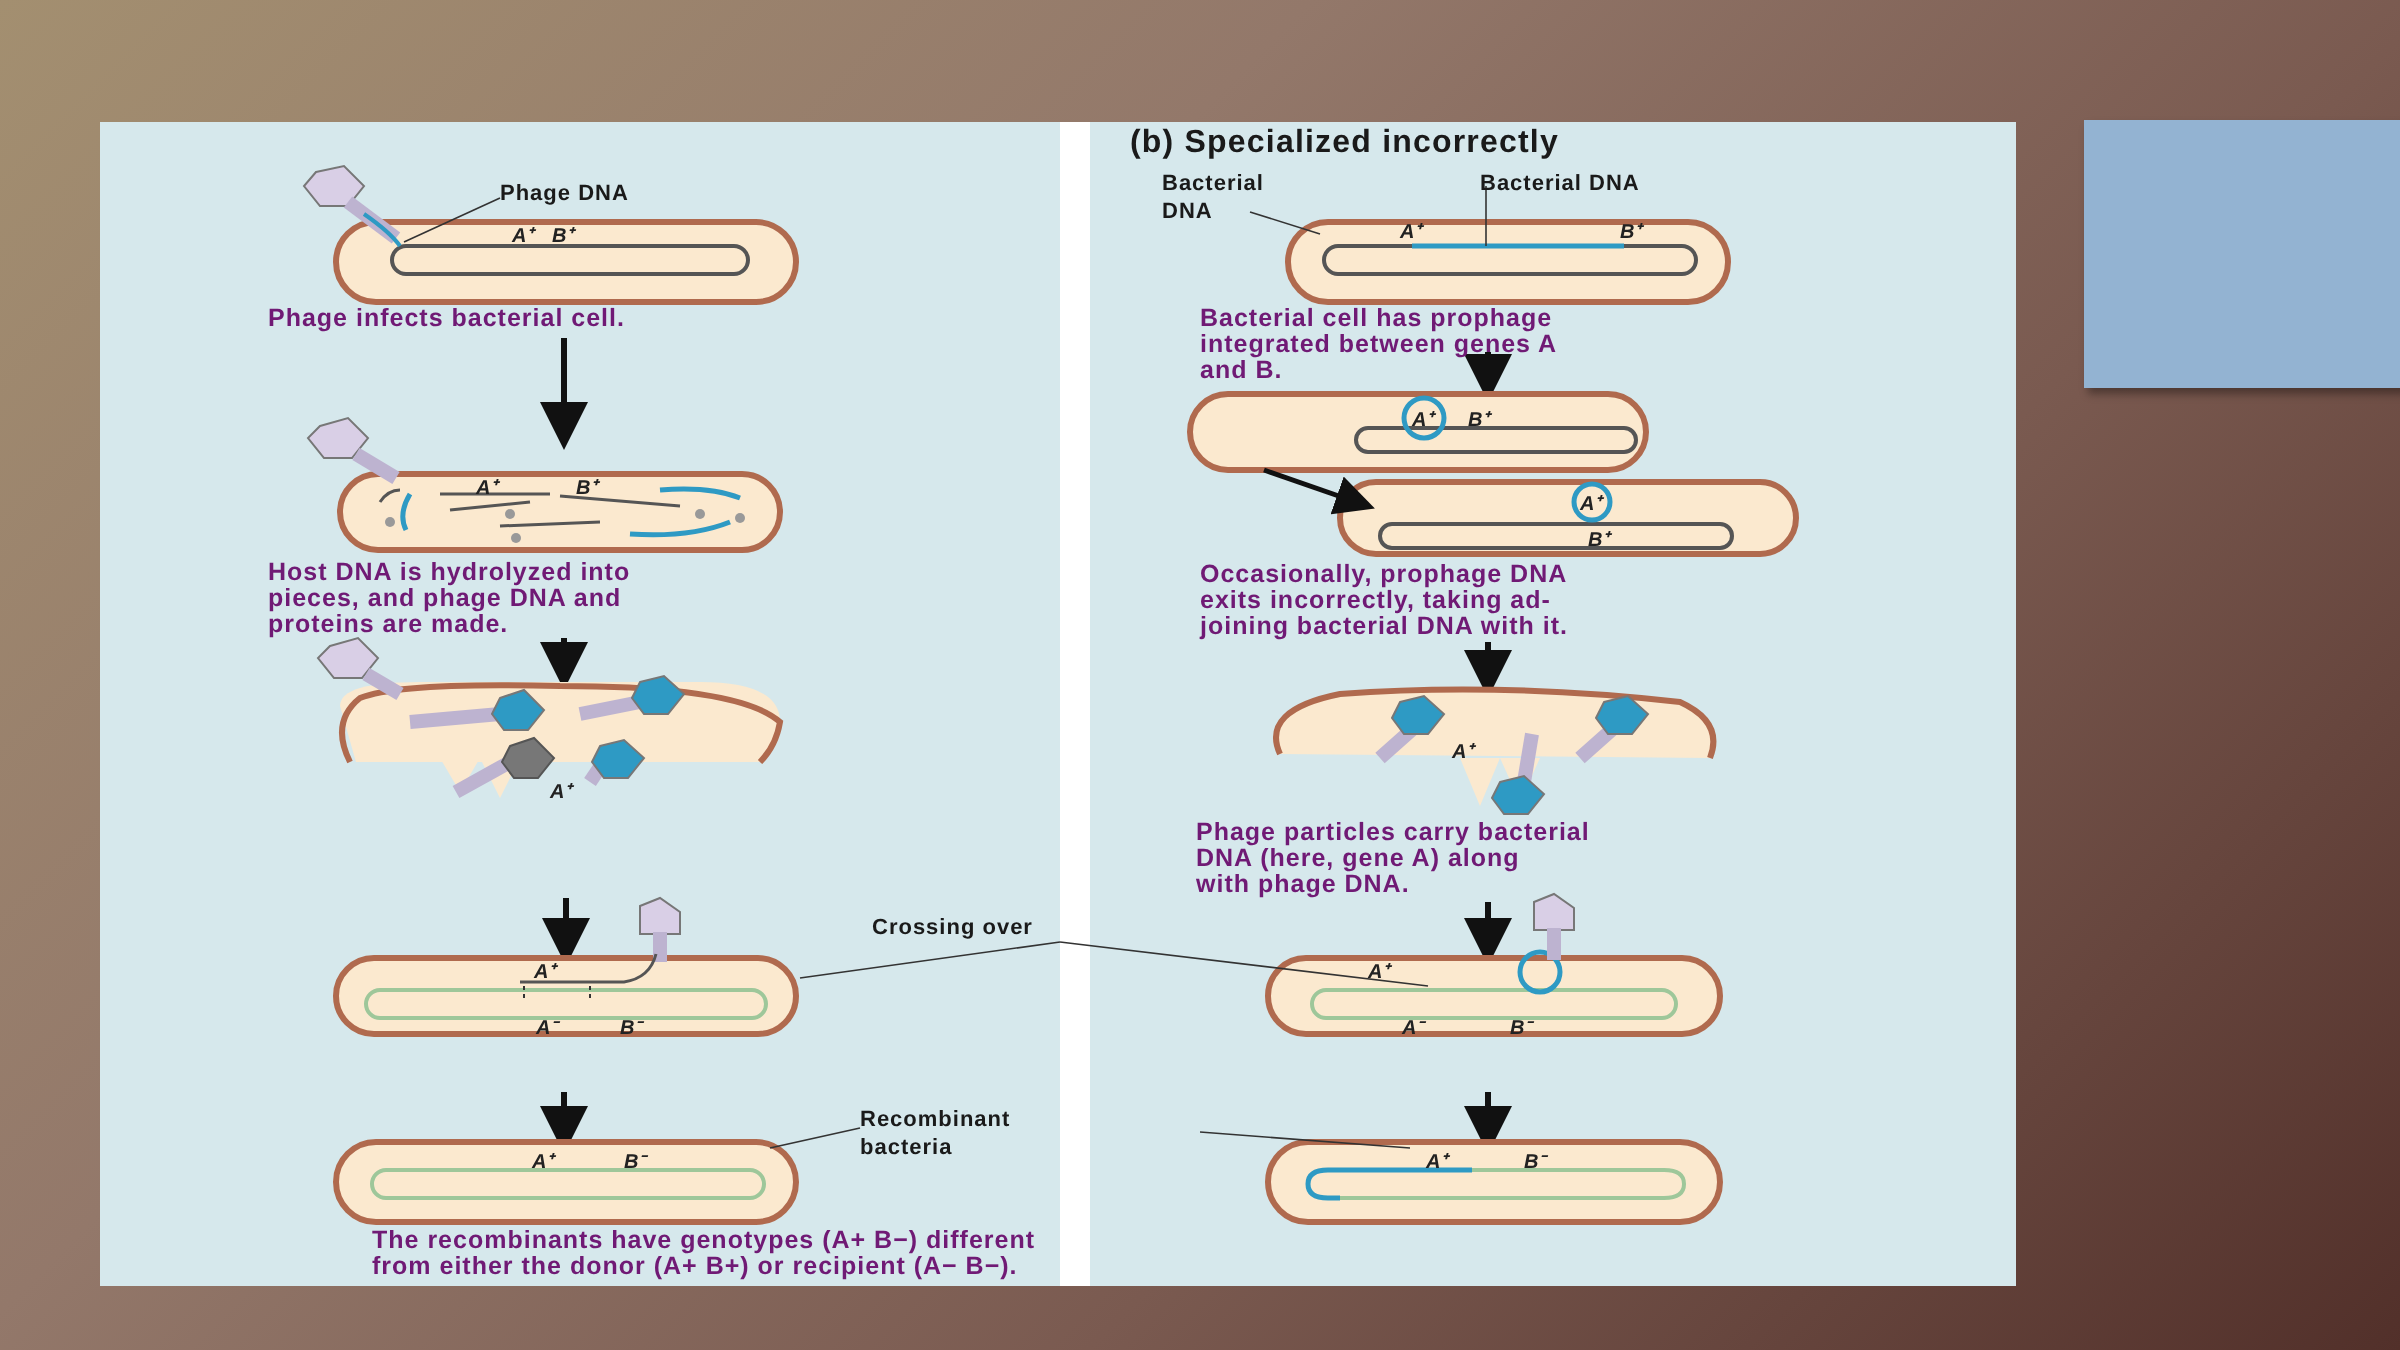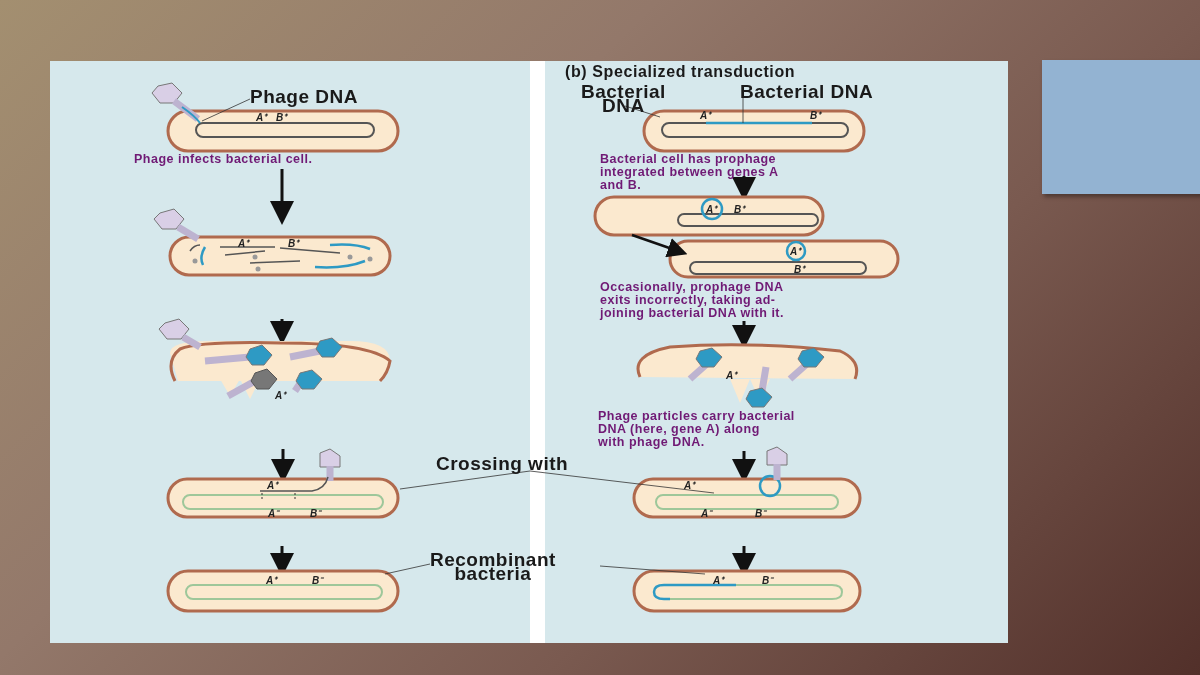--- a/index.html
+++ b/index.html
@@ -21,21 +21,21 @@
   }
   .panel.a { left:0; width:480px; }
   .panel.b { left:495px; width:463px; }
   .title {
     position:absolute; font-weight:bold; font-size:16px; color:#1a1a1a; letter-spacing:0.6px; white-space:nowrap;
   }
   .cap {
     position:absolute; font-weight:bold; font-size:12.5px; line-height:13px; color:#701a75; letter-spacing:0.5px; white-space:pre;
   }
   .lbl {
-    position:absolute; font-weight:bold; font-size:19px; line-height:14px; color:#1a1a1a; letter-spacing:0.5px; white-space:pre;
+    position:absolute; font-weight:bold; font-size:11px; line-height:14px; color:#1a1a1a; letter-spacing:0.5px; white-space:pre;
   }
   svg.overlay { position:absolute; left:0; top:0; }
   .gene { font-family:"Liberation Sans", sans-serif; font-style:italic; font-weight:bold; font-size:10px; fill:#222; }
 </style>
 </head>
 <body>
 
 <div class="accent-box"></div>
 
 <div class="figure">
@@ -196,35 +196,40 @@
       <text class="gene" x="663" y="523">A⁺</text>
         <text class="gene" x="712" y="523">B⁻</text>
     </g>
 
     <line x1="350" y1="428" x2="480" y2="410" stroke="#333" stroke-width="0.8"></line>
     <line x1="480" y1="410" x2="664" y2="432" stroke="#333" stroke-width="0.8"></line>
     <line x1="335" y1="513" x2="380" y2="503" stroke="#333" stroke-width="0.8"></line>
     <line x1="550" y1="505" x2="655" y2="513" stroke="#333" stroke-width="0.8"></line>
   </svg>
 
-  <div class="title" style="left:515px; top:2px;">(b) Specialized transduction</div>
+  <div class="title" style="left:515px; top:2px;">(b) Specialized incorrectly</div>
 
   <div class="lbl" style="left:200px; top:29px;">Phage DNA</div>
-  <div class="lbl" style="left:531px; top:24px;text-align:center;">Bacterial
+  <div class="lbl" style="left:531px; top:24px;">Bacterial
 DNA</div>
   <div class="lbl" style="left:690px; top:24px;">Bacterial DNA</div>
 
   <div class="cap" style="left:84px; top:92px;">Phage infects bacterial cell.</div>
+  <div class="cap" style="left:84px; top:219px;">Host DNA is hydrolyzed into
+pieces, and phage DNA and
+proteins are made.</div>
 
   <div class="cap" style="left:550px; top:92px;">Bacterial cell has prophage
 integrated between genes A
 and B.</div>
   <div class="cap" style="left:548px; top:349px;">Phage particles carry bacterial
 DNA (here, gene A) along
 with phage DNA.</div>
   <div class="cap" style="left:550px; top:220px;">Occasionally, prophage DNA
 exits incorrectly, taking ad-
 joining bacterial DNA with it.</div>
 
-  <div class="lbl" style="left:386px; top:396px;">Crossing with</div>
-  <div class="lbl" style="left:380px; top:492px; text-align:center;">Recombinant
+  <div class="lbl" style="left:386px; top:396px;">Crossing over</div>
+  <div class="lbl" style="left:380px; top:492px; text-align:left;">Recombinant
 bacteria</div>
+  <div class="cap" style="left:136px; top:553px;">The recombinants have genotypes (A+ B−) different
+from either the donor (A+ B+) or recipient (A− B−).</div>
 </div>
 
 </body></html>

